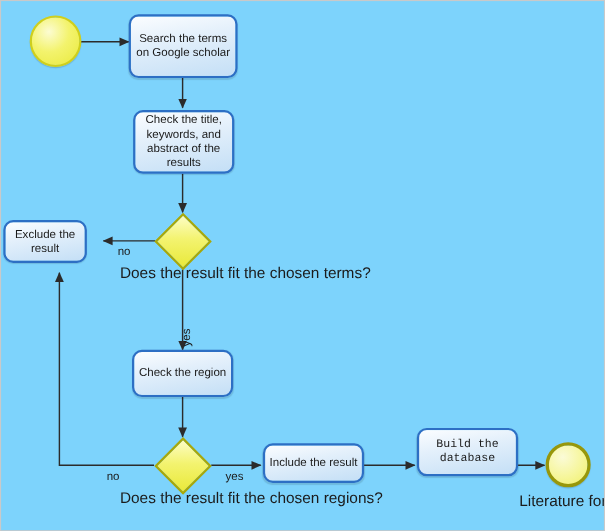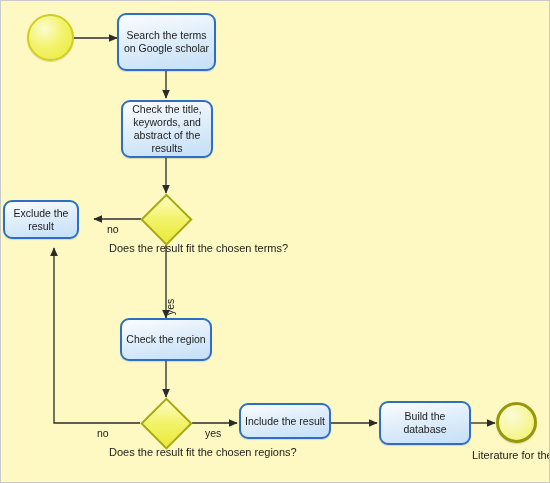--- a/index.html
+++ b/index.html
@@ -7,21 +7,21 @@
     padding: 0;
     background: #ffffff;
   }
   body {
     font-family: "Liberation Sans", sans-serif;
   }
   #canvas {
     position: relative;
     width: 550px;
     height: 483px;
-    background: #fef9c3;
+    background: #7dd3fc;
     border: 1px solid #c9c9c9;
     box-sizing: border-box;
     overflow: hidden;
   }
   #edges {
     position: absolute;
     left: 0;
     top: 0;
     width: 550px;
     height: 483px;
@@ -78,21 +78,21 @@
     border: 2px solid #a8a80a;
     transform: rotate(45deg);
     box-sizing: border-box;
   }
 
   
   .caption {
     position: absolute;
     text-align: center;
     color: #1b1b1b;
-    font-size: 11px;
+    font-size: 14px;
     line-height: 13px;
     white-space: nowrap;
   }
   .edge-label {
     position: absolute;
     color: #1b1b1b;
     font-size: 10.5px;
     line-height: 12px;
     white-space: nowrap;
   }
@@ -161,21 +161,21 @@
 
   <div class="node decision" style="left:139px; top:396px;">
     <div class="dia"></div>
   </div>
   <div class="caption" style="left:108px; top:445px; width:114px;text-align:right;">Does the result fit the chosen regions?</div>
 
   <div class="node process" style="left:238px; top:402px; width:92px; height:36px;">
     <span>Include the result</span>
   </div>
 
-  <div class="node process" style="left:378px; top:400px; width:92px; height:44px;">
+  <div class="node process" style="left:378px; top:388px; width:92px; height:44px;font-family:Liberation Mono, monospace;">
     <span>Build the database</span>
   </div>
 
   <div class="node terminator end" style="left:495px; top:401px; width:41px; height:41px;"></div>
   <div class="caption" style="left:471px; top:448px; width:90px;">Literature for the review</div>
 
   <div class="edge-label" style="left:106px; top:222px;">no</div>
 
   <div class="edge-label vertical" style="left:175px; top:302px;">yes</div>
 

